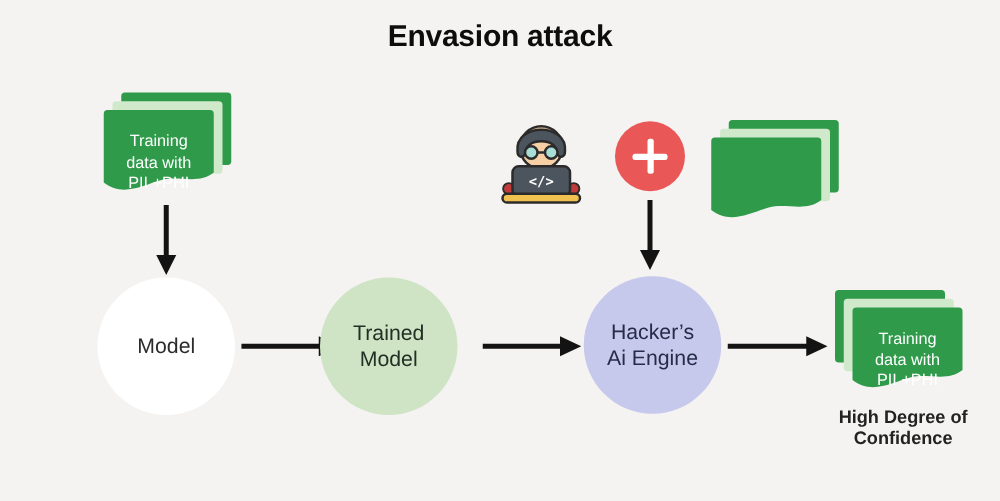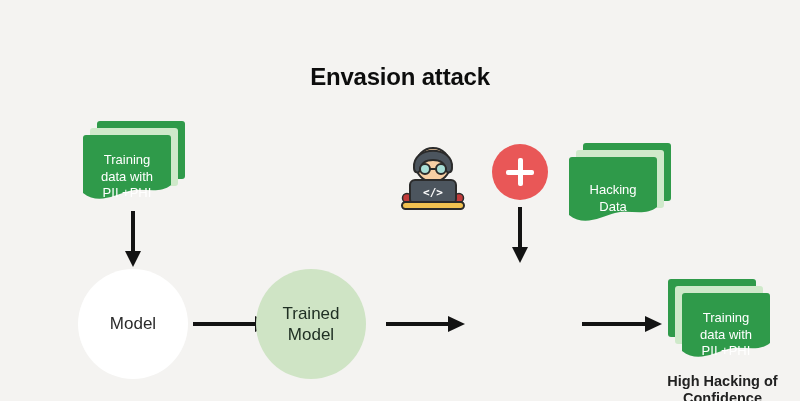--- a/index.html
+++ b/index.html
@@ -1,21 +1,21 @@
 <!DOCTYPE html>
 <html><head>
 <meta charset="utf-8">
 <style>
   html,body{margin:0;padding:0;}
   body{
     width:800px;height:401px;overflow:hidden;position:relative;
     background:#f4f3f1;
     font-family:"Liberation Sans","DejaVu Sans",sans-serif;
   }
-  .stage{position:absolute;inset:0;margin-top:47px;}
+  .stage{position:absolute;inset:0;}
   .title{
     position:absolute;left:0;right:0;top:16px;text-align:center;
     font-size:24px;font-weight:700;color:#0d0d0d;letter-spacing:-0.2px;
   }
   
   .circle{
     position:absolute;width:110px;height:110px;border-radius:50%;
     display:flex;align-items:center;justify-content:center;text-align:center;
   }
   .circle-label{font-size:17px;line-height:1.25;white-space:pre-line;}
@@ -114,42 +114,44 @@
     <div class="bar h"></div>
     <div class="bar v"></div>
   </div>
 
   <div class="doc doc-std d-hacking">
     <svg width="104" height="102">
       <rect x="14" y="0" width="88" height="58" rx="3" fill="#2f9a4a"></rect>
       <rect x="7" y="7" width="88" height="58" rx="3" fill="#cfe9ca"></rect>
       <path d="M3,14 H85 Q88,14 88,17 V64 C76,74 60,66 46,70 C32,74 15,84 0,72 V17 Q0,14 3,14 Z" fill="#2f9a4a"></path>
     </svg>
-    <div class="doc-label">Hacking
-Data</div>
   </div>
 
   <svg class="arrow" style="left:510px;top:160px;" width="20" height="58">
     <line x1="10" y1="0" x2="10" y2="42"></line>
       <polygon points="2,40 18,40 10,56"></polygon>
   </svg>
 
+  <div class="circle c-hackers">
+    <div class="circle-label">Hacker’s
+Ai Engine</div>
+  </div>
 
   <svg class="arrow" style="left:582px;top:267px;" width="81" height="20">
     <line x1="0" y1="10" x2="65" y2="10"></line>
       <polygon points="63,2 63,18 80,10"></polygon>
   </svg>
 
   <div class="doc doc-mir d-right">
     <svg width="104" height="102">
       <rect x="0" y="0" width="88" height="58" rx="3" fill="#2f9a4a"></rect>
       <rect x="7" y="7" width="88" height="58" rx="3" fill="#cfe9ca"></rect>
       <path d="M17,14 H99 Q102,14 102,17 V64 C90,74 74,66 60,70 C46,74 29,84 14,72 V17 Q14,14 17,14 Z" fill="#2f9a4a"></path>
     </svg>
     <div class="doc-label">Training
 data with
 PII +PHI</div>
   </div>
 
-  <div class="caption">High Hacking of
+  <div class="caption">High Degree of
 Confidence</div>
 
 </div>
 
 </body></html>

